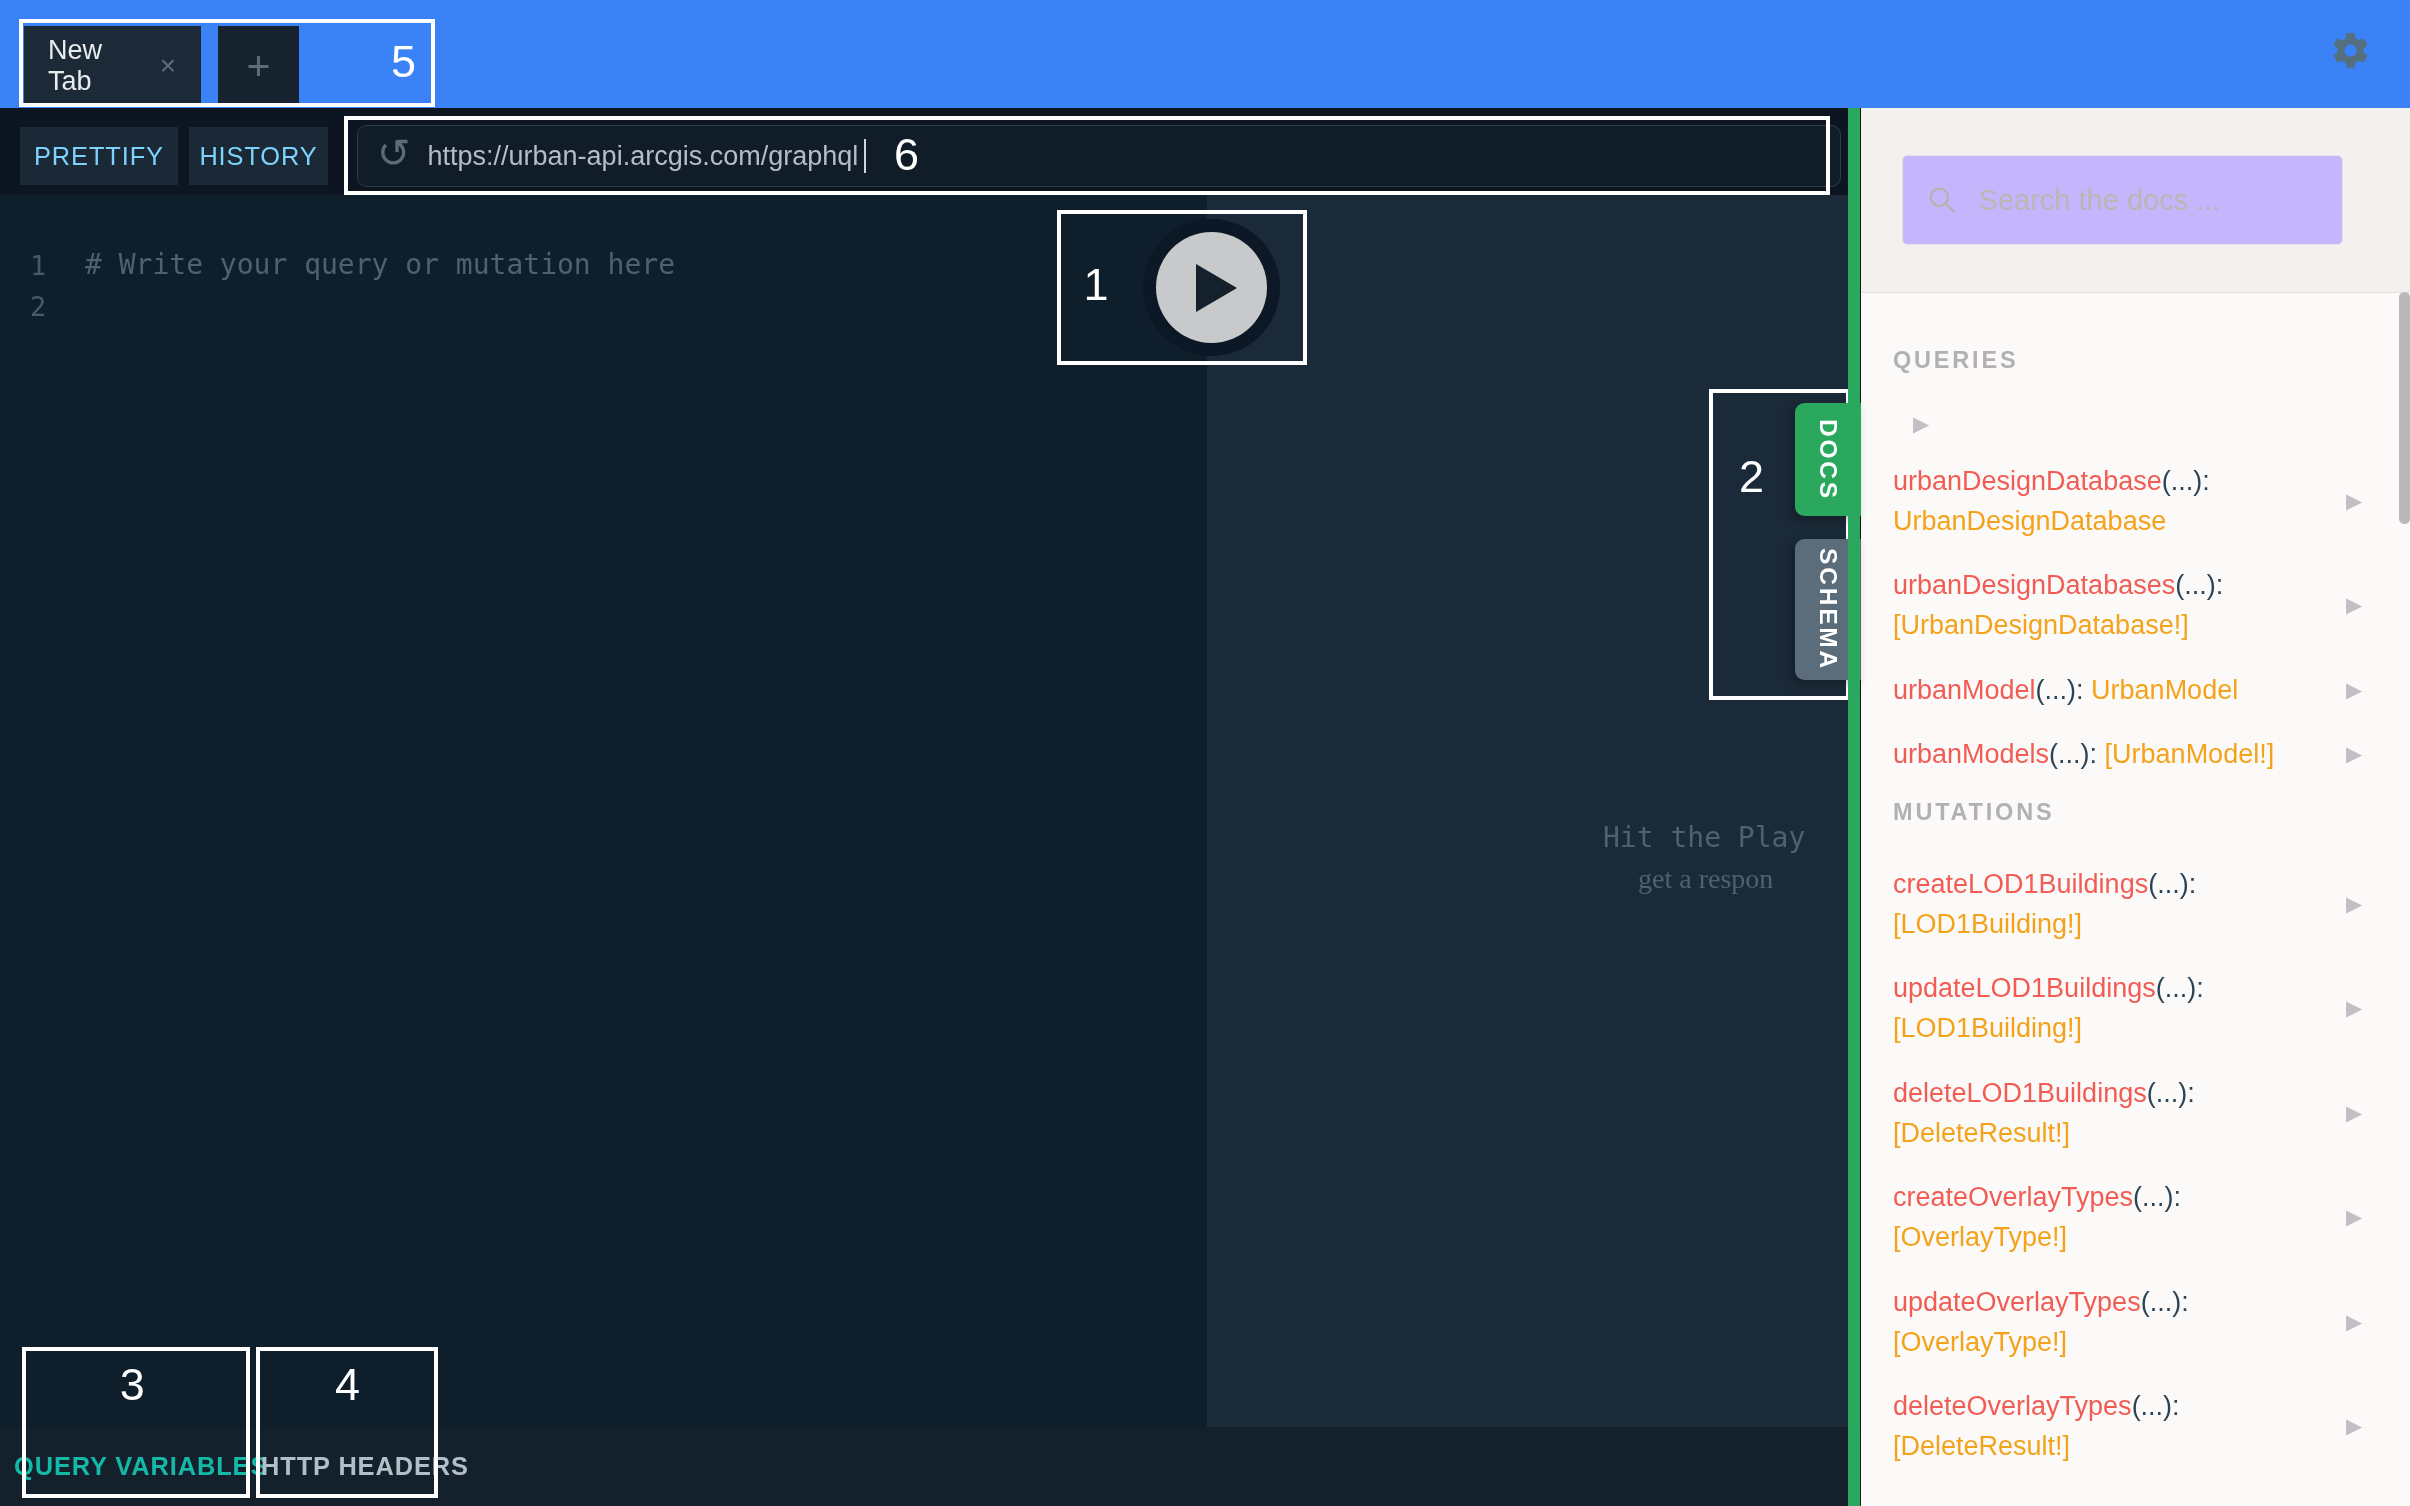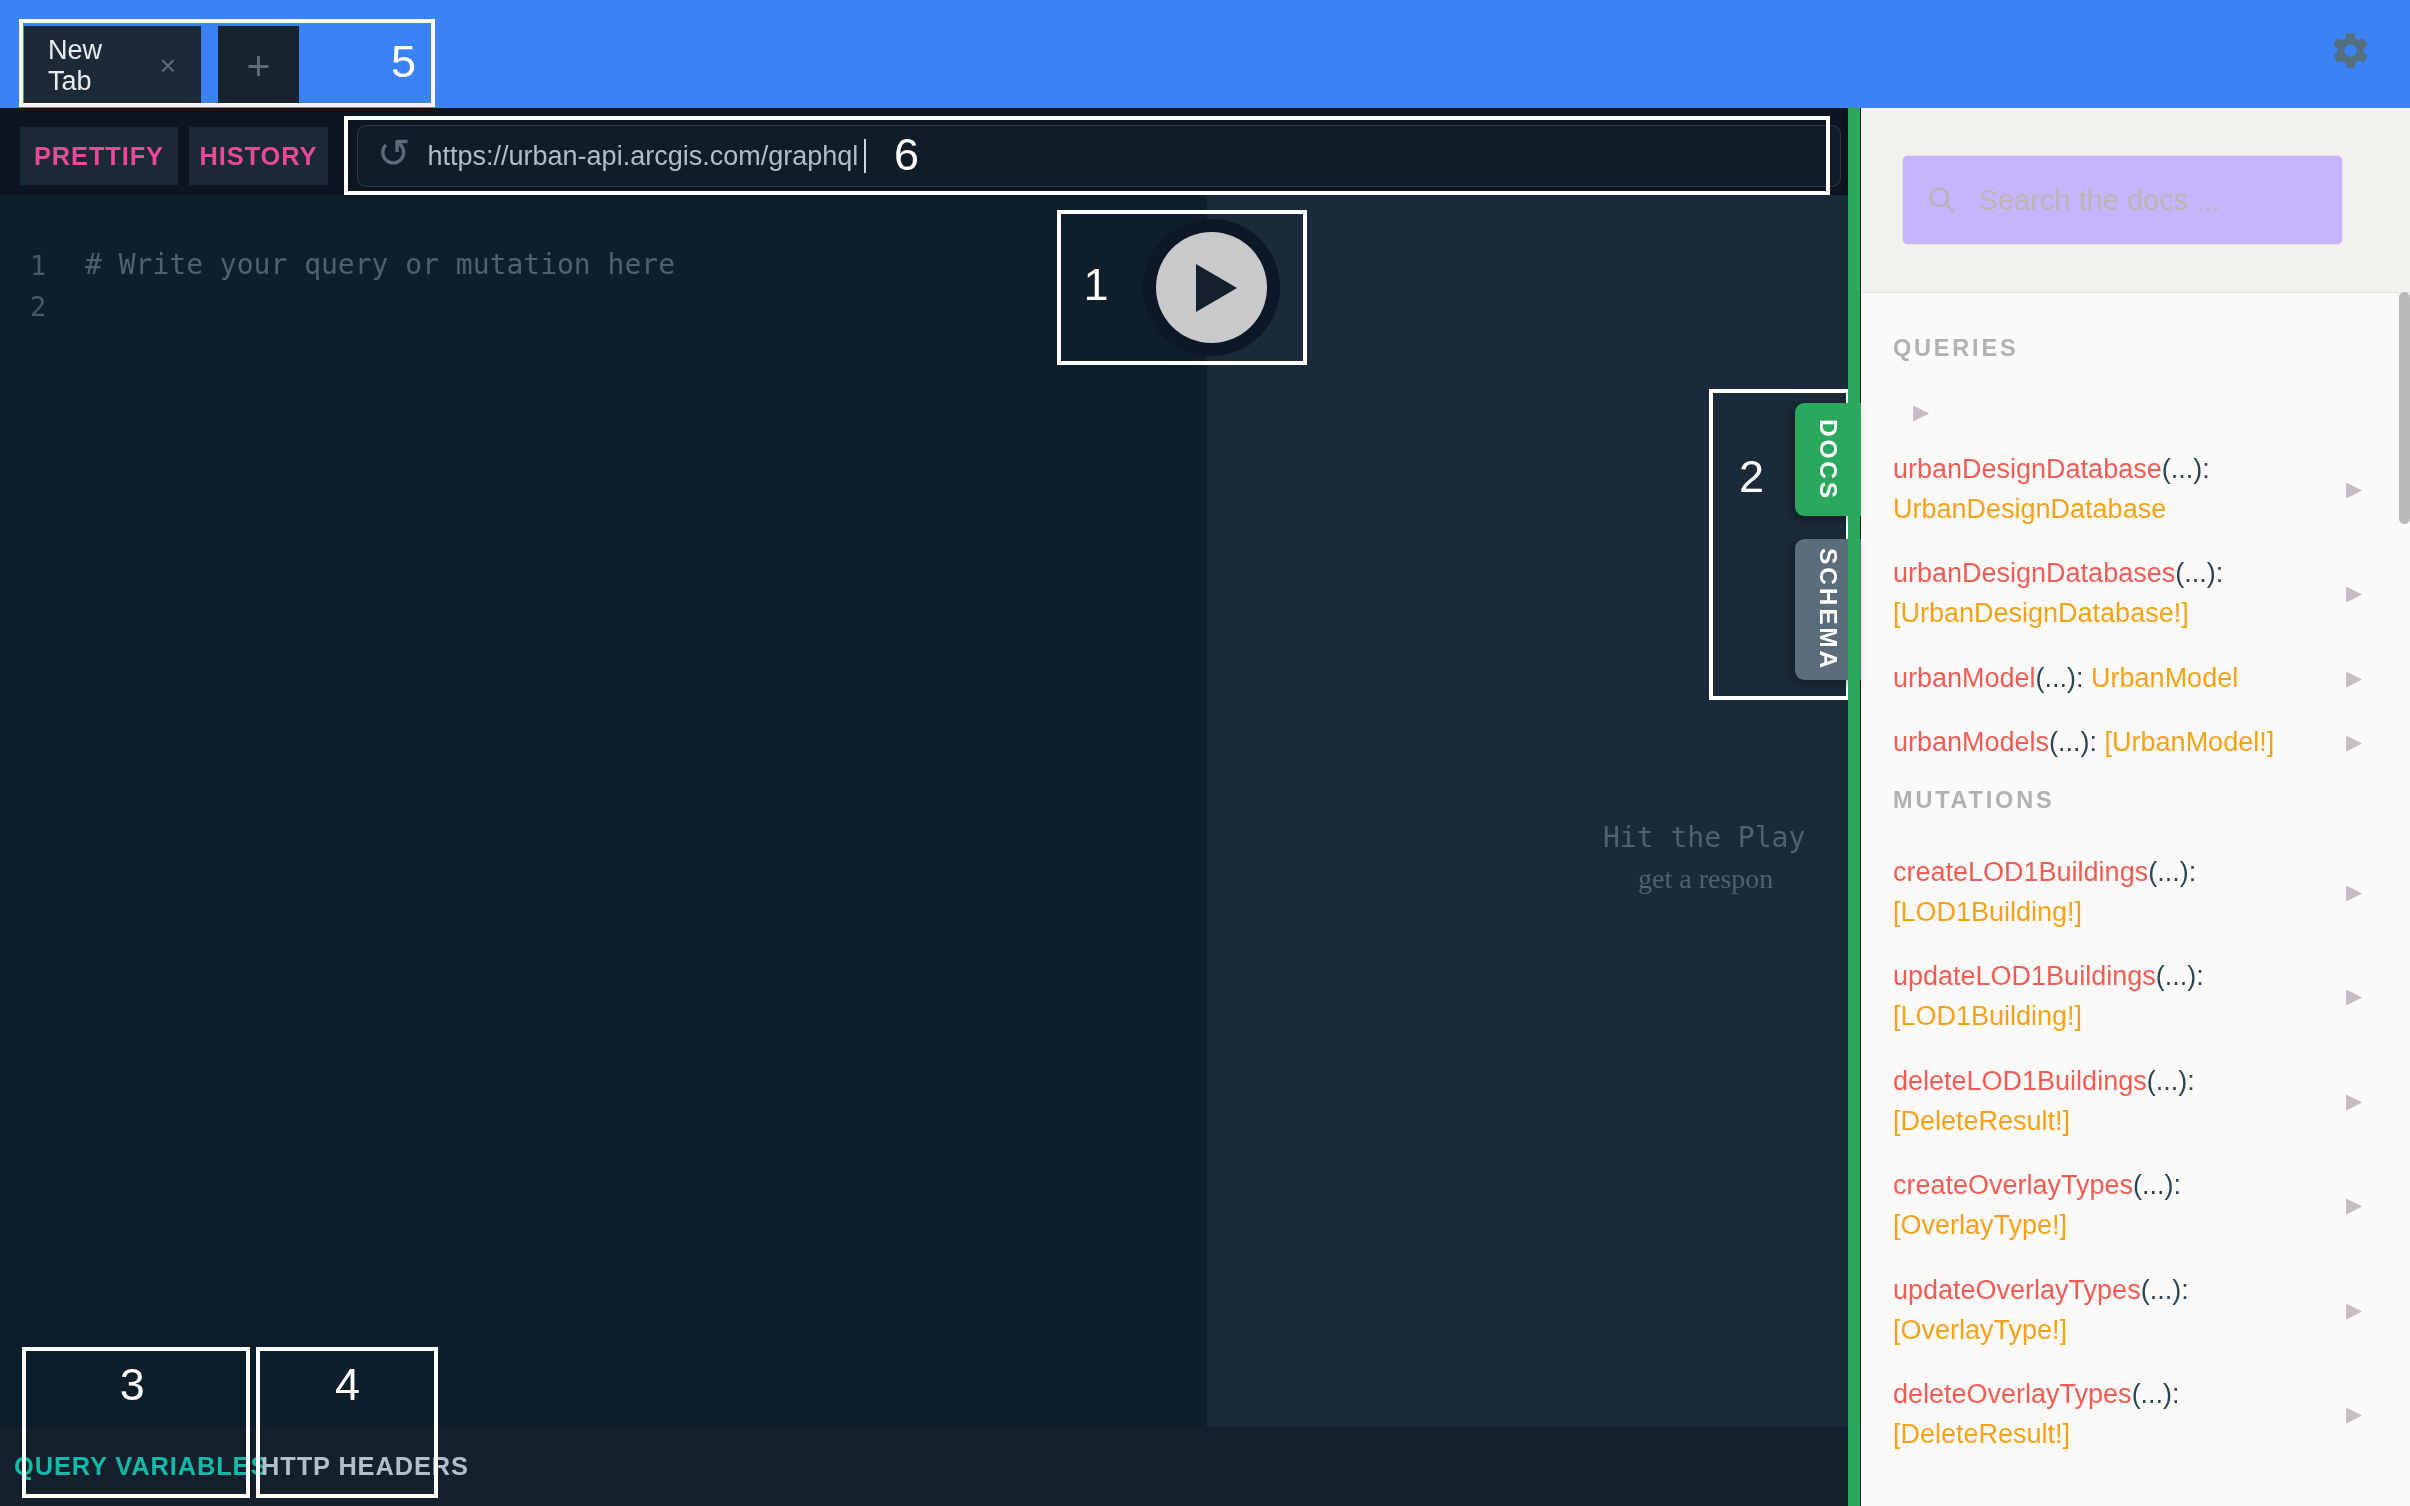--- a/index.html
+++ b/index.html
@@ -12,22 +12,22 @@
   .tab { position:absolute; left:23.5px; top:26px; height:80px; width:177px; background:#1c2a37;
          display:flex; align-items:center; gap:21px; padding:0 24.5px; }
   .tab-title { color:#e9ecee; font-size:27px; }
   .tab-close { color:#5c6c79; font-size:28px; cursor:pointer; line-height:1; }
   .plus-btn { position:absolute; left:218px; top:26px; width:81px; height:80px; background:#17242f;
               color:#5c6c79; font-size:41px; display:flex; align-items:center; justify-content:center; }
   .gear { position:absolute; right:36px; top:28px; width:49px; height:49px; }
 
   
   .querybar { position:absolute; left:0; top:108px; width:1848px; height:87px; background:#0c1520; z-index:2; }
-  .qbtn { position:absolute; top:19px; height:58px; background:#1b2835; color:#ec4899;
-          font-size:25.4px; font-weight:bold; letter-spacing:0.9px;
+  .qbtn { position:absolute; top:19px; height:58px; background:#1b2835; color:#7dd3fc;
+          font-size:25.4px; font-weight:normal; letter-spacing:0.9px;
           display:flex; align-items:center; justify-content:center; }
   .qbtn.prettify { left:20px; width:158px; }
   .qbtn.history  { left:189px; width:139px; }
   .urlbox { position:absolute; left:357px; top:17px; width:1484px; height:62px; background:#101d29;
             border:1.9px solid #2c3e4e; border-radius:9.4px; display:flex; align-items:center; padding:0 19px; }
   .reload { color:#5a6c7a; font-size:40px; line-height:1; margin-right:17px;
             transform:translateY(-2.8px); }
   .url-text { color:#b3bdc6; font-size:27px; }
   .caret { display:inline-block; width:1.9px; height:34px; background:#cfd6db; margin-left:5.6px; vertical-align:middle; }
 
@@ -68,21 +68,21 @@
   .docs-head { position:absolute; left:0; top:0; width:550px; height:185px; background:#f2f1ee;
                border-bottom:1.9px solid #e3e1de; }
   .search-box { position:absolute; left:41px; top:47px; width:441px; height:90px; background:#c4b5fd;
                 border:0.9px solid #e5e3e0; border-radius:5.6px; display:flex; align-items:center; padding:0 22.6px; }
   .search-box svg { flex:0 0 auto; margin-right:21px; }
   .search-input { border:none; outline:none; width:100%; font-size:29px; color:#444;
                   font-family:"Liberation Sans", sans-serif; background:transparent; }
   .search-input::placeholder { color:#b9b7b4; }
   .docs-body { position:absolute; left:0; top:186px; width:550px; height:1212px; overflow:hidden; padding:41px 0 0 32px; }
   .doc-section-title { color:#b2b0b4; font-size:23.5px; font-weight:bold; letter-spacing:2.8px; margin:24.5px 0 38px 0; }
-  .doc-section-title:first-child { margin-top:0; }
+  .doc-section-title:first-child { margin-top:12px; }
   .doc-item { display:flex; align-items:center; margin-bottom:24.5px; cursor:pointer; }
   .doc-item .txt { width:433px; font-size:27px; line-height:40px; }
   .fld { color:#f25c54; }
   .pct { color:#2b4455; }
   .typ { color:#f5a21b; }
   .chev { width:56px; color:#c2bec4; font-size:21px; text-align:center; flex:0 0 auto; }
   .docs-scrollthumb { position:absolute; left:2399px; top:292px; width:11.3px; height:232px; background:#b9b9b9;
                       border-radius:5.6px; z-index:11; }
 
   

